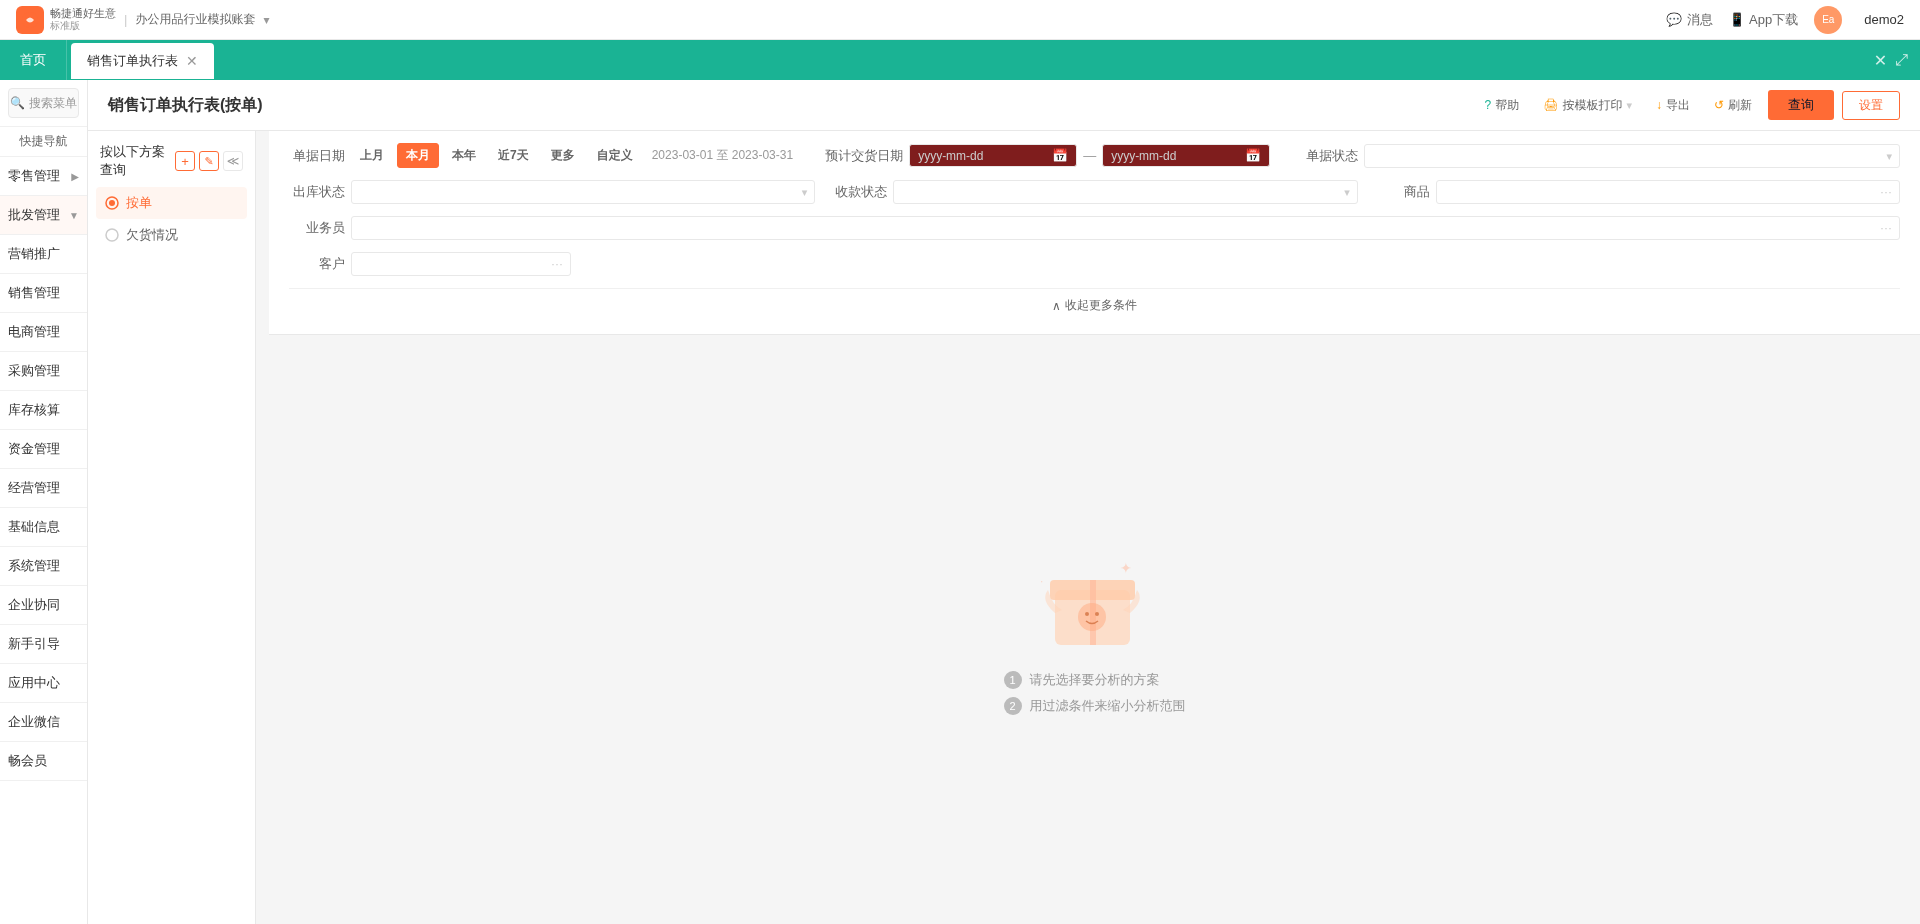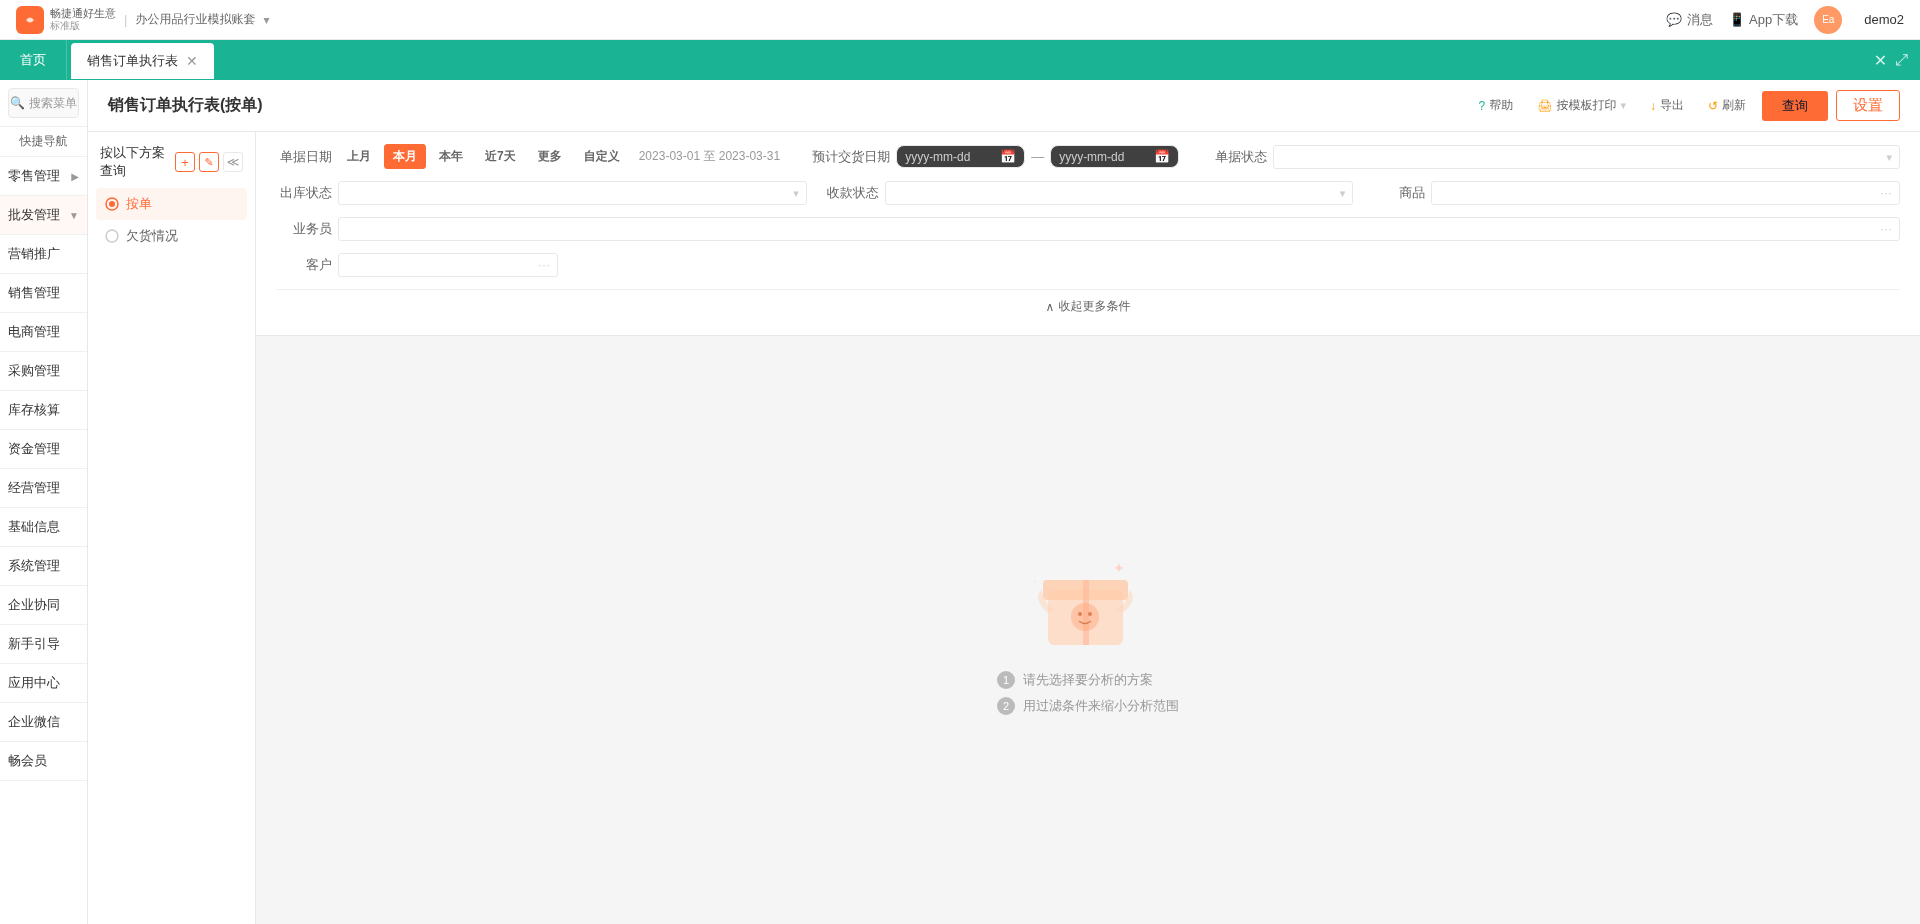--- a/index.html
+++ b/index.html
@@ -215,21 +215,21 @@
       cursor: pointer;
       font-size: 13px;
     }
     .btn-secondary {
       background: #fff;
       color: #ff6b35;
       border: 1px solid #ff6b35;
       padding: 5px 16px;
       border-radius: 3px;
       cursor: pointer;
-      font-size: 15px;
+      font-size: 12px;
     }
     .filter-row {
       display: flex;
       align-items: center;
       margin-bottom: 12px;
       gap: 16px;
       flex-wrap: wrap;
     }
     .filter-row:last-child { margin-bottom: 0; }
     .filter-label {
@@ -303,24 +303,24 @@
       transform: translateY(-50%);
       color: #ccc;
       pointer-events: none;
       font-size: 11px;
     }
     .date-picker-wrap {
       display: flex;
       align-items: center;
       gap: 4px;
       border: 1px solid #e8e8e8;
-      border-radius: 8px;
+      border-radius: 3px;
       padding: 3px 8px;
-      background: #404040;
-      width: 129px;
+      background: #7f1d1d;
+      width: 168px;
     }
     .date-picker-placeholder {
       color: #ccc;
       font-size: 12px;
       flex: 1;
     }
     .date-picker-icon { color: #ff6b35; font-size: 13px; cursor: pointer; }
     .date-dash { color: #999; font-size: 13px; }
 
     .collapse-btn {
@@ -453,20 +453,21 @@
       font-size: 11px;
       color: white;
       flex-shrink: 0;
     }
 
     
     .dual-panel {
       display: flex;
       flex: 1;
       overflow: hidden;
+      gap: 13px;
     }
 
     
     .page-top {
       background: #fff;
       padding: 10px 20px;
       display: flex;
       align-items: center;
       justify-content: space-between;
       border-bottom: 1px solid #e8e8e8;

